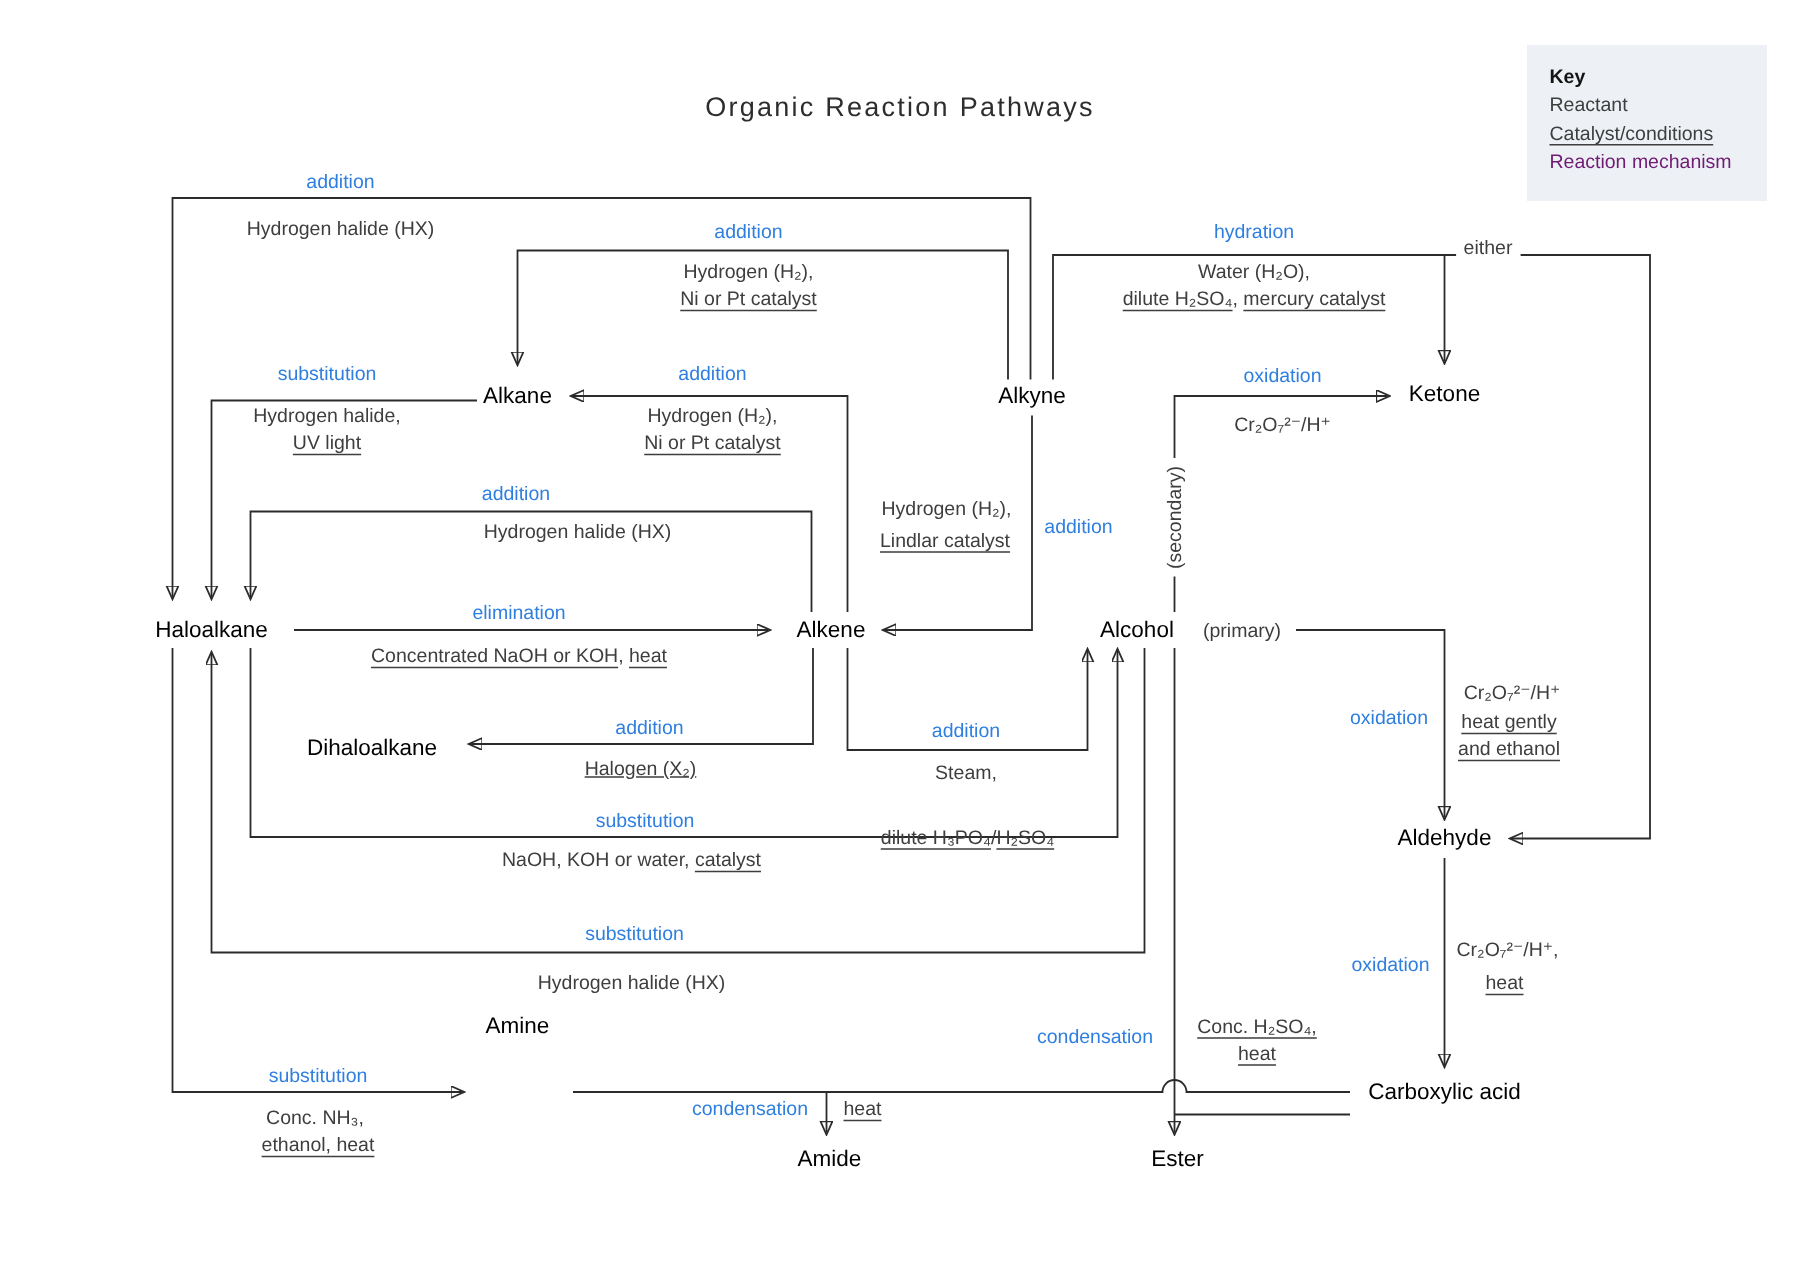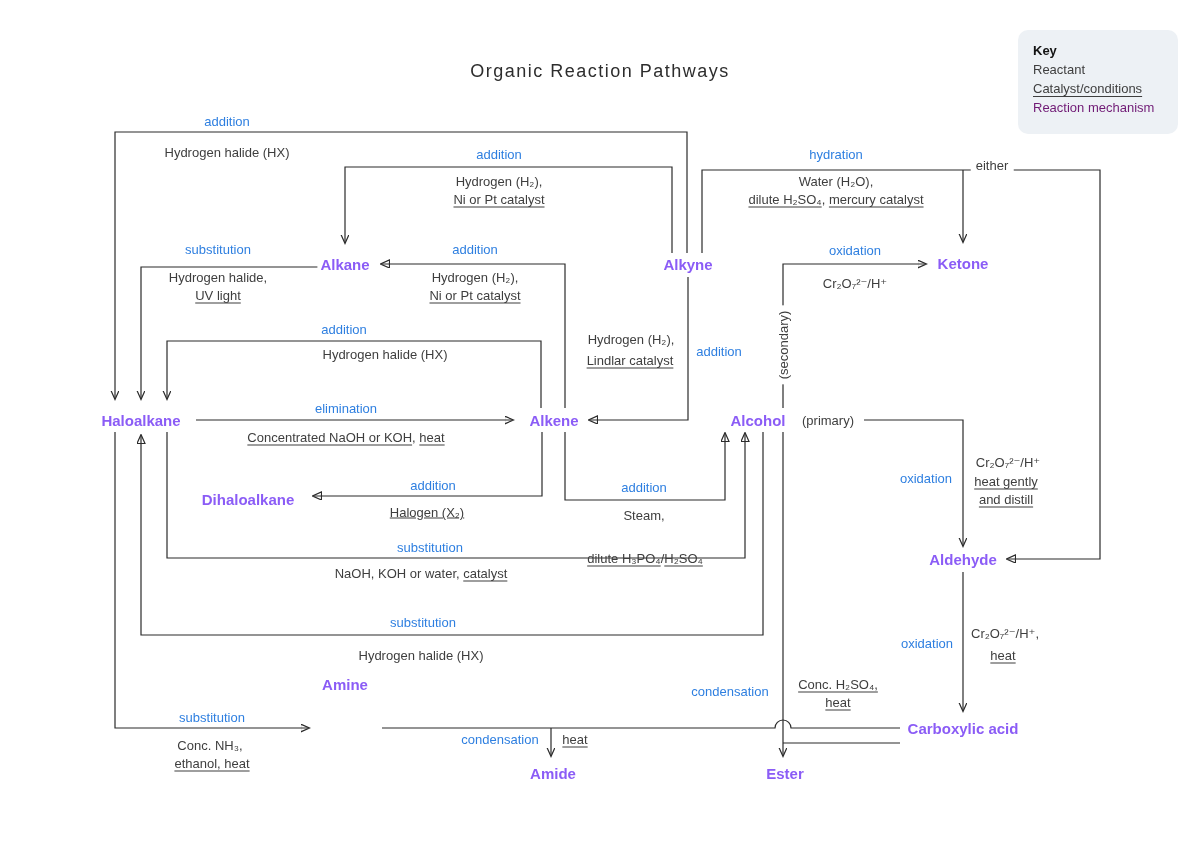--- a/index.html
+++ b/index.html
@@ -7,31 +7,31 @@
     width:1200px;height:849px;position:relative;background:#ffffff;
     font-family:"Liberation Sans","DejaVu Sans",sans-serif;overflow:hidden;
   }
   .canvas{position:absolute;inset:0;width:1200px;height:849px;}
   .title{
     position:absolute;left:0;right:0;top:61px;text-align:center;
     font-size:18px;letter-spacing:1.5px;color:#2d2d2d;font-weight:400;
   }
   .keybox{
     position:absolute;left:1018px;top:30px;width:160px;height:104px;
-    background:#edf1f5;border-radius:10px;box-sizing:border-box;
+    background:#edf1f5;border-radius:0;box-sizing:border-box;
     padding:11px 0 0 15px;font-size:13px;line-height:19px;color:#3e3e3e;
   }
   .keybox .k-head{font-weight:bold;color:#131313;}
   .keybox .k-cat{text-decoration:underline;text-underline-offset:3px;text-decoration-thickness:1px;}
   .keybox .k-mech{color:#701a75;}
   svg.wires{position:absolute;left:0;top:0;width:1200px;height:849px;}
   svg.wires path{fill:none;stroke:#2b2b2b;stroke-width:1.2px;}
   .node{
     position:absolute;transform:translate(-50%,-50%);white-space:nowrap;
-    font-size:15px;font-weight:bold;color:#8b5cf6;background:#fff;padding:0 3px;
+    font-size:15px;font-weight:normal;color:#000000;background:#fff;padding:0 3px;
   }
   .lbl{
     position:absolute;transform:translate(-50%,-50%);white-space:nowrap;
     font-size:13px;color:#3e3e3e;
   }
   .lbl.rot{transform:translate(-50%,-50%) rotate(-90deg);}
   .lbl.bg{background:#fff;padding:0 5px;}
   .seg-m{color:#2e7fe0;}
   .seg-c{text-decoration:underline;text-underline-offset:3px;text-decoration-thickness:1px;}
 </style>
@@ -122,21 +122,21 @@
       <div class="lbl" style="left: 346px; top: 408px;"><span class="seg-m">elimination</span></div>
       <div class="lbl" style="left: 346px; top: 437px;"><span class="seg-c">Concentrated NaOH or KOH</span><span class="seg-p">, </span><span class="seg-c">heat</span></div>
       <div class="lbl" style="left: 433px; top: 485px;"><span class="seg-m">addition</span></div>
       <div class="lbl" style="left: 427px; top: 512px; text-decoration: underline;"><span class="seg-p">Halogen (X₂)</span></div>
       <div class="lbl" style="left: 644px; top: 487px;"><span class="seg-m">addition</span></div>
       <div class="lbl" style="left: 644px; top: 515px;"><span class="seg-p">Steam,</span></div>
       <div class="lbl" style="left: 645px; top: 558px;"><span class="seg-c">dilute H₃PO₄</span><span class="seg-p">/</span><span class="seg-c">H₂SO₄</span></div>
       <div class="lbl" style="left: 926px; top: 478px;"><span class="seg-m">oxidation</span></div>
       <div class="lbl" style="left: 1008px; top: 462px;"><span class="seg-p">Cr₂O₇²⁻/H⁺</span></div>
       <div class="lbl" style="left: 1006px; top: 481px;"><span class="seg-c">heat gently</span></div>
-      <div class="lbl" style="left: 1006px; top: 499px;"><span class="seg-c">and distill</span></div>
+      <div class="lbl" style="left: 1006px; top: 499px;"><span class="seg-c">and ethanol</span></div>
       <div class="lbl" style="left: 430px; top: 547px;"><span class="seg-m">substitution</span></div>
       <div class="lbl" style="left: 421px; top: 573px;"><span class="seg-p">NaOH, KOH or water, </span><span class="seg-c">catalyst</span></div>
       <div class="lbl" style="left: 423px; top: 622px;"><span class="seg-m">substitution</span></div>
       <div class="lbl" style="left: 421px; top: 655px;"><span class="seg-p">Hydrogen halide (HX)</span></div>
       <div class="lbl" style="left: 927px; top: 643px;"><span class="seg-m">oxidation</span></div>
       <div class="lbl" style="left: 1005px; top: 633px;"><span class="seg-p">Cr₂O₇²⁻/H⁺,</span></div>
       <div class="lbl" style="left: 1003px; top: 655px;"><span class="seg-c">heat</span></div>
       <div class="lbl" style="left: 730px; top: 691px;"><span class="seg-m">condensation</span></div>
       <div class="lbl" style="left: 838px; top: 684px;"><span class="seg-c">Conc. H₂SO₄,</span></div>
       <div class="lbl" style="left: 838px; top: 702px;"><span class="seg-c">heat</span></div>

